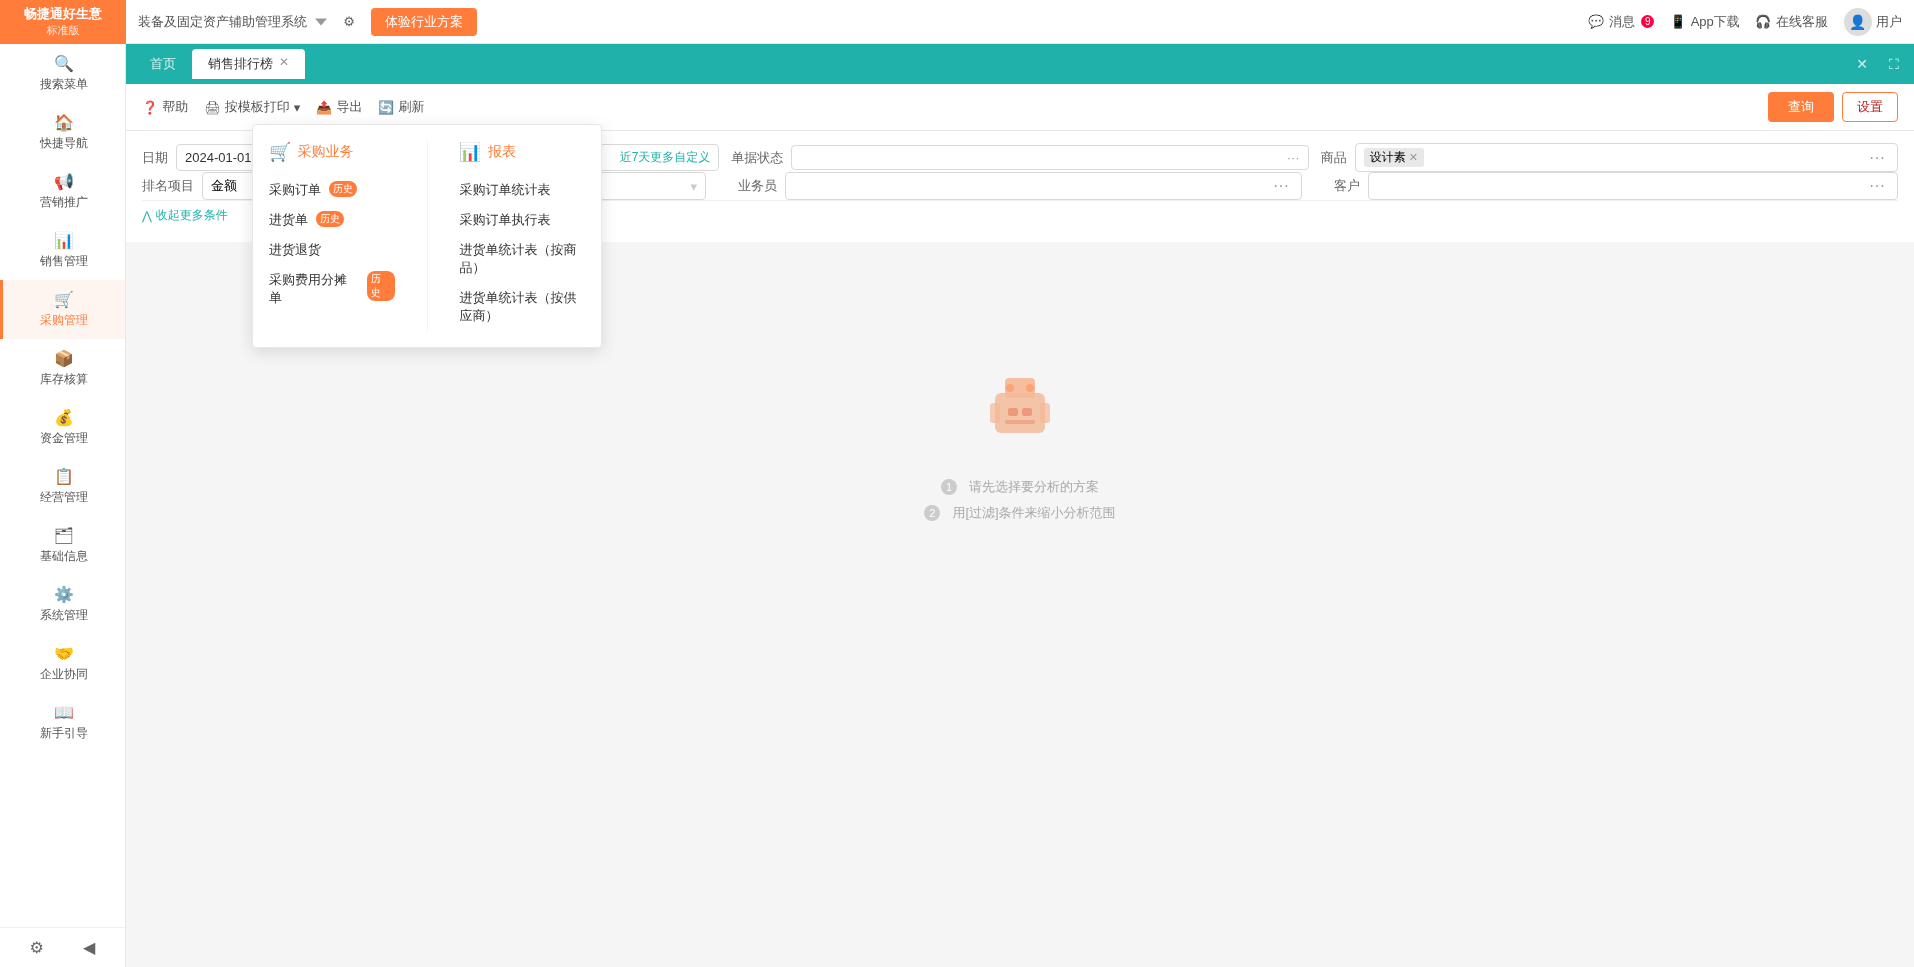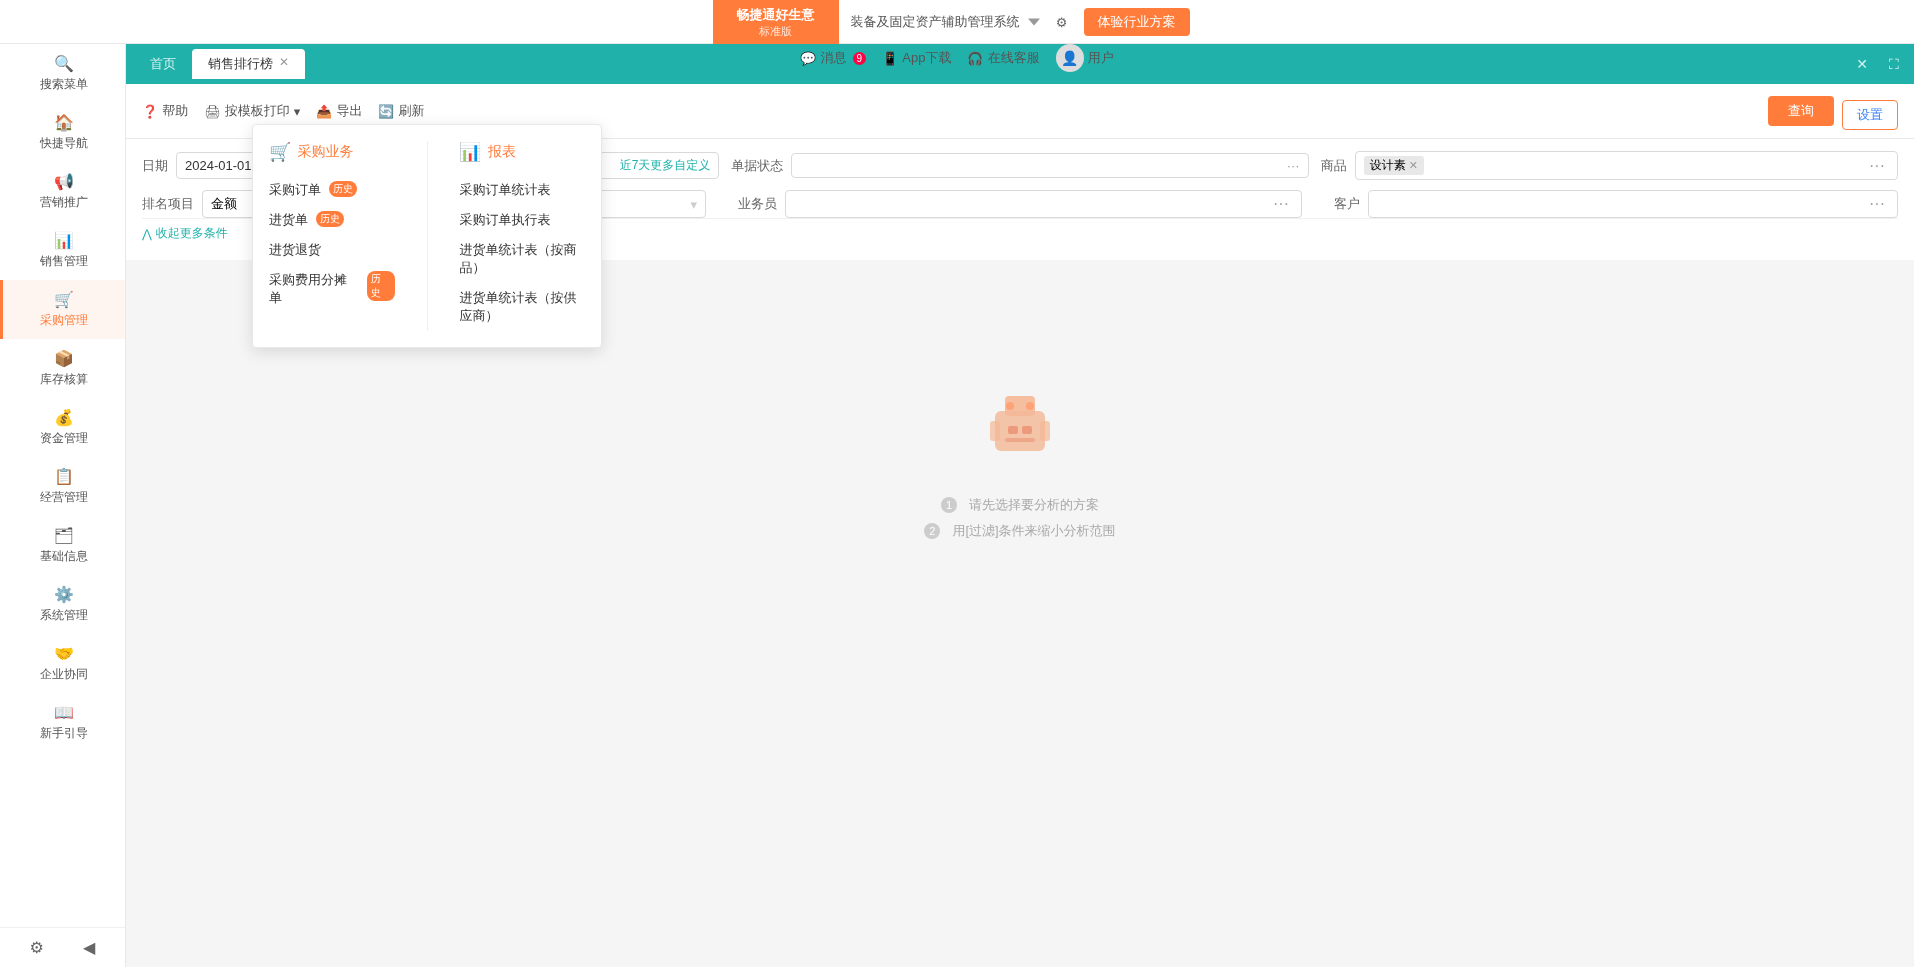--- a/index.html
+++ b/index.html
@@ -1,19 +1,19 @@
 <!DOCTYPE html>
 <html><head>
   <meta charset="utf-8">
   <style>
     * { margin: 0; padding: 0; box-sizing: border-box; }
     body { font-family: 'Microsoft YaHei', '微软雅黑', sans-serif; font-size: 13px; background: #f5f5f5; overflow: hidden; width: 1914px; height: 967px; }
 
     
-    .top-bar { height: 44px; background: #fff; display: flex; align-items: center; padding: 0 12px; border-bottom: 1px solid #e8e8e8; position: relative; z-index: 100; flex-direction: column; }
+    .top-bar { height: 44px; background: #fff; display: flex; align-items: center; padding: 0 12px; border-bottom: 1px solid #e8e8e8; position: relative; z-index: 100; }
     .top-bar-left { display: flex; align-items: center; gap: 8px; flex: 1; }
     .system-name { font-size: 13px; color: #555; text-align: right; }
     .top-bar-dropdown { display: flex; align-items: center; gap: 4px; cursor: pointer; }
     .top-bar-dropdown svg { width: 12px; height: 12px; fill: #999; }
     .settings-icon { width: 28px; height: 28px; display: flex; align-items: center; justify-content: center; cursor: pointer; color: #666; }
     .trial-btn { background: #ff7c3a; color: #fff; border: none; border-radius: 4px; padding: 5px 14px; cursor: pointer; font-size: 13px; }
     .top-bar-right { display: flex; align-items: center; gap: 16px; }
     .top-icon-item { display: flex; align-items: center; gap: 4px; color: #555; cursor: pointer; font-size: 13px; }
     .badge { background: #f04; color: #fff; border-radius: 10px; font-size: 10px; padding: 1px 4px; margin-left: 2px; }
     .user-avatar { width: 28px; height: 28px; border-radius: 50%; background: #ddd; display: flex; align-items: center; justify-content: center; }
@@ -46,21 +46,21 @@
     .date-link { color: #20b2aa; cursor: pointer; font-size: 12px; }
     .ellipsis-btn { cursor: pointer; color: #999; font-size: 16px; padding: 0 4px; }
     .collapse-btn { color: #20b2aa; cursor: pointer; font-size: 12px; display: flex; align-items: center; gap: 4px; }
 
     
     .toolbar { display: flex; align-items: center; justify-content: space-between; padding: 8px 16px; background: #fff; border-bottom: 1px solid #e8e8e8; }
     .toolbar-left { display: flex; gap: 16px; align-items: center; }
     .toolbar-right { display: flex; gap: 8px; align-items: center; }
     .toolbar-btn { display: flex; align-items: center; gap: 4px; cursor: pointer; color: #555; font-size: 13px; }
     .query-btn { background: #ff7c3a; color: #fff; border: none; border-radius: 4px; padding: 6px 20px; cursor: pointer; font-size: 13px; }
-    .settings-small-btn { border: 1px solid #ff7c3a; color: #3b82f6; border-radius: 4px; padding: 5px 14px; cursor: pointer; font-size: 13px; background: #fff; margin-top: 8px; }
+    .settings-small-btn { border: 1px solid #ff7c3a; color: #b91c1c; border-radius: 4px; padding: 5px 14px; cursor: pointer; font-size: 13px; background: #fff; }
 
     
     .empty-state { display: flex; flex-direction: column; align-items: center; justify-content: center; height: 400px; color: #999; }
     .empty-icon { width: 100px; height: 100px; margin-bottom: 16px; }
     .empty-text { font-size: 13px; color: #aaa; margin: 4px 0; display: flex; align-items: center; gap: 8px; }
     .empty-num { display: inline-block; width: 16px; height: 16px; border-radius: 50%; background: #ccc; color: #fff; font-size: 11px; text-align: center; line-height: 16px; margin-right: 4px; }
 
     
     .dropdown-overlay { position: absolute; top: 40px; left: 126px; background: #fff; border: 1px solid #e8e8e8; border-radius: 4px; box-shadow: 0 4px 16px rgba(0,0,0,0.12); z-index: 200; width: 350px; padding: 16px; display: flex; gap: 24px; }
     .dropdown-col { flex: 1; }
@@ -253,21 +253,21 @@
             <div class="filter-cell-value">
               <div class="filter-tag-inline">
                 <span>设计素</span>
                 <span class="filter-tag-x">✕</span>
               </div>
               <span class="ellipsis-btn">···</span>
             </div>
           </div>
         </div>
 
-        <div class="filter-grid" style="margin-top:10px;gap:32px;">
+        <div class="filter-grid" style="gap:32px;">
           <div class="filter-cell">
             <span class="filter-cell-label">排名项目</span>
             <div class="filter-cell-value" style="min-width:200px;">
               <span>金额</span>
               <span style="color:#ccc;">▾</span>
             </div>
           </div>
           <div class="filter-cell">
             <span class="filter-cell-label">业务员</span>
             <div class="filter-cell-value">

